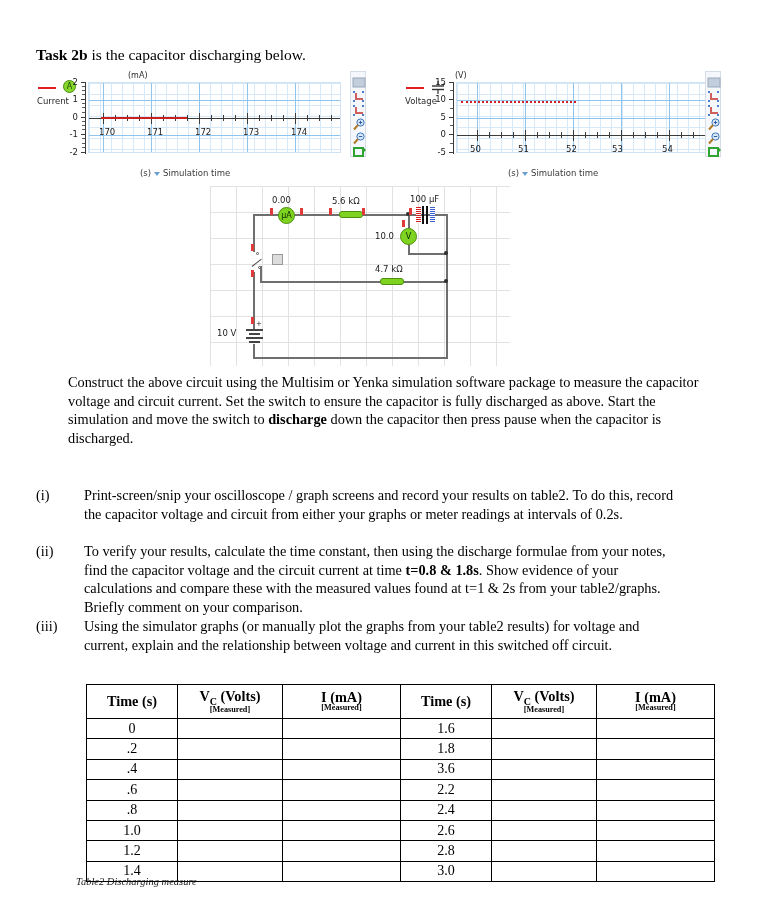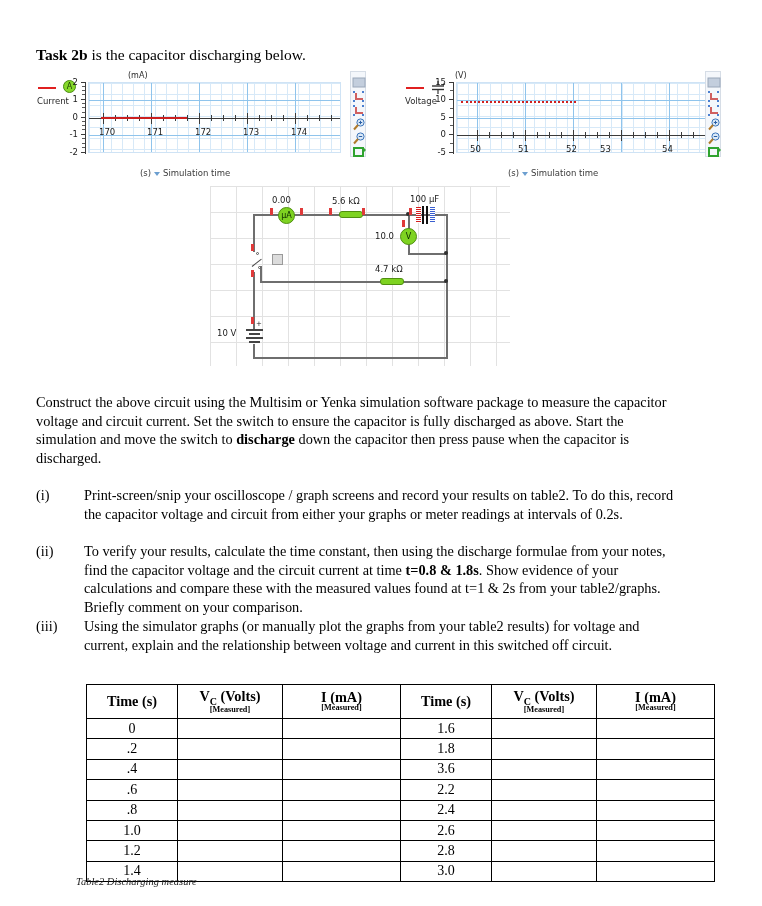--- a/index.html
+++ b/index.html
@@ -562,21 +562,21 @@
 
     <div class="ylabel" style="left:26px; top:9px; width:22px;">15</div>
     <div class="ylabel" style="left:26px; top:26px; width:22px;">10</div>
     <div class="ylabel" style="left:26px; top:44px; width:22px;">5</div>
     <div class="ylabel" style="left:26px; top:61px; width:22px;">0</div>
     <div class="ylabel" style="left:24px; top:79px; width:24px;">-5</div>
 
     <div class="xlabel" style="left:72px; top:76px;">50</div>
     <div class="xlabel" style="left:120px; top:76px;">51</div>
     <div class="xlabel" style="left:168px; top:76px;">52</div>
-    <div class="xlabel" style="left:202px; top:76px;">53</div>
+    <div class="xlabel" style="left:214px; top:76px;">53</div>
     <div class="xlabel" style="left:264px; top:76px;">54</div>
 
     <div class="sim-time" style="left:110px; top:100px;">
       <span>(s)</span><span class="caret"></span><span>Simulation time</span>
     </div>
 
     <div class="gtoolbar" style="left:307px; top:3px; height:86px;">
       <div class="gt-item">
         <svg width="14" height="12">
             <rect x="1" y="1" width="12" height="9" fill="#c3cedd" stroke="#9aa8ba"></rect>
@@ -683,21 +683,21 @@
 
     <div class="term" style="left:41px; top:131px;"></div>
     <div class="batt-long" style="left:36px; top:143px; width:17px;"></div>
     <div class="batt-short" style="left:39px; top:147px; width:11px;"></div>
     <div class="batt-long" style="left:36px; top:151px; width:17px;"></div>
     <div class="batt-short" style="left:39px; top:155px; width:11px;"></div>
     <div class="comp-label" style="left:46px; top:134px; font-size:7px;">+</div>
     <div class="comp-label" style="left:7px; top:142px;">10 V</div>
   </div>
 
-  <div class="para" style="top:393px;">
+  <div class="para" style="top:373px;margin-left:32px;">
     <span>Construct the above circuit using the Multisim or Yenka simulation software package to measure the capacitor voltage and circuit current. Set the switch to ensure the capacitor is fully discharged as above. Start the simulation and move the switch to </span><b>discharge</b><span> down the capacitor then press pause when the capacitor is discharged.</span>
   </div>
 
   <div class="list-item" style="top:486px;">
     <span class="li-marker">(i)</span>
     <span class="li-text">Print-screen/snip your oscilloscope / graph screens and record your results on table2.  To do this, record the capacitor voltage and circuit from either your graphs or meter readings at intervals of 0.2s.</span>
   </div>
 
   <div class="list-item" style="top:542px;">
     <span class="li-marker">(ii)</span>

